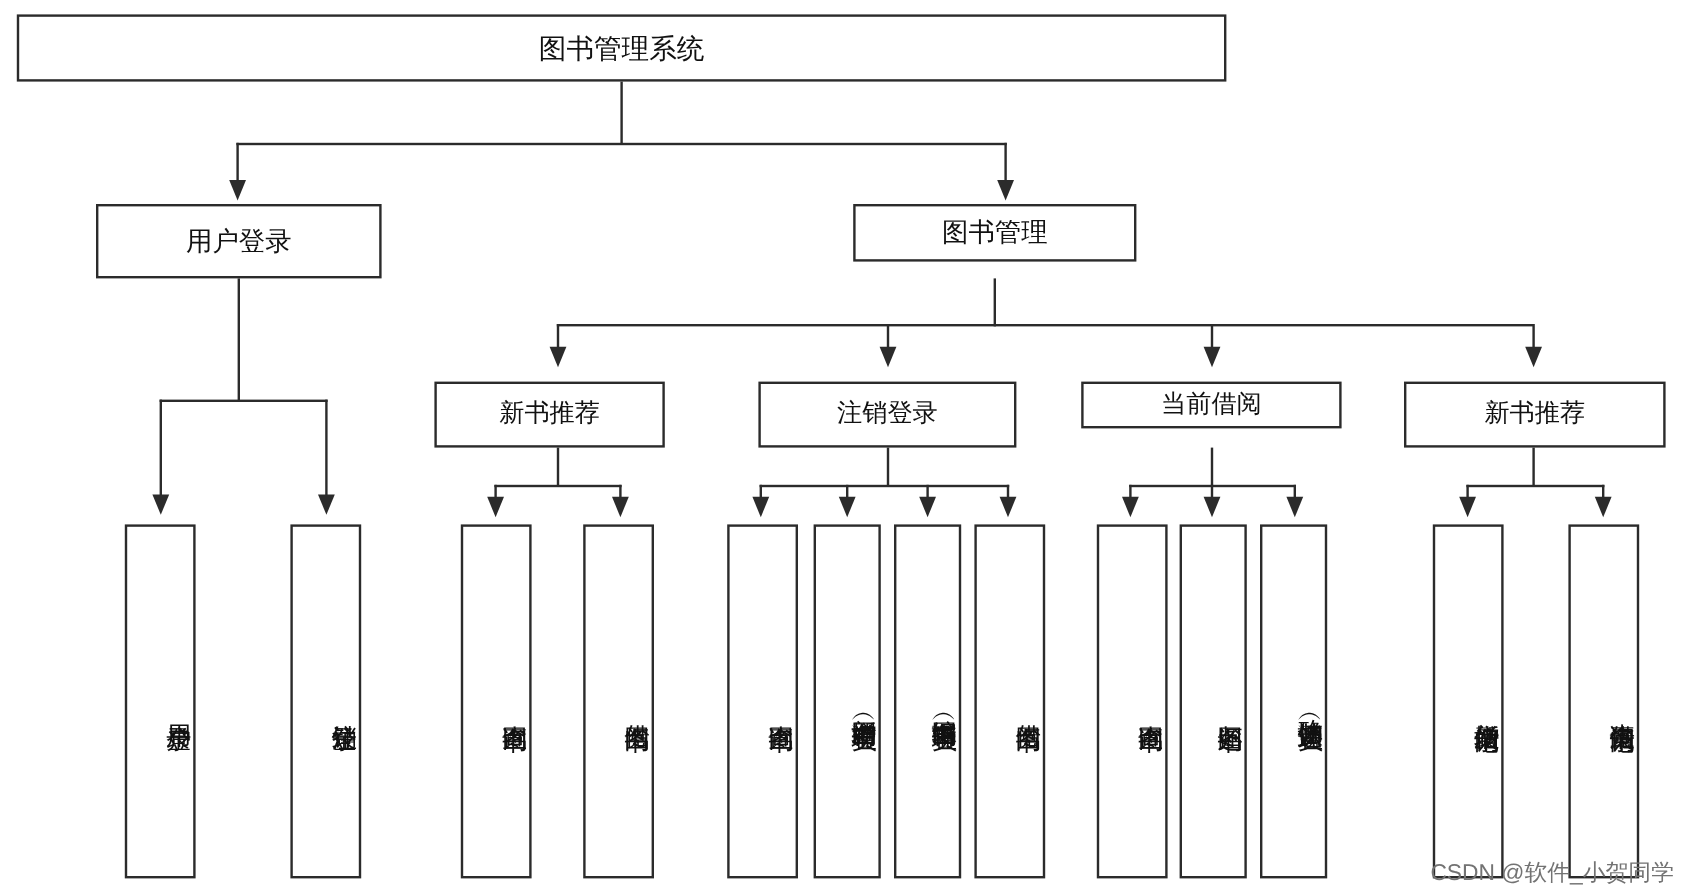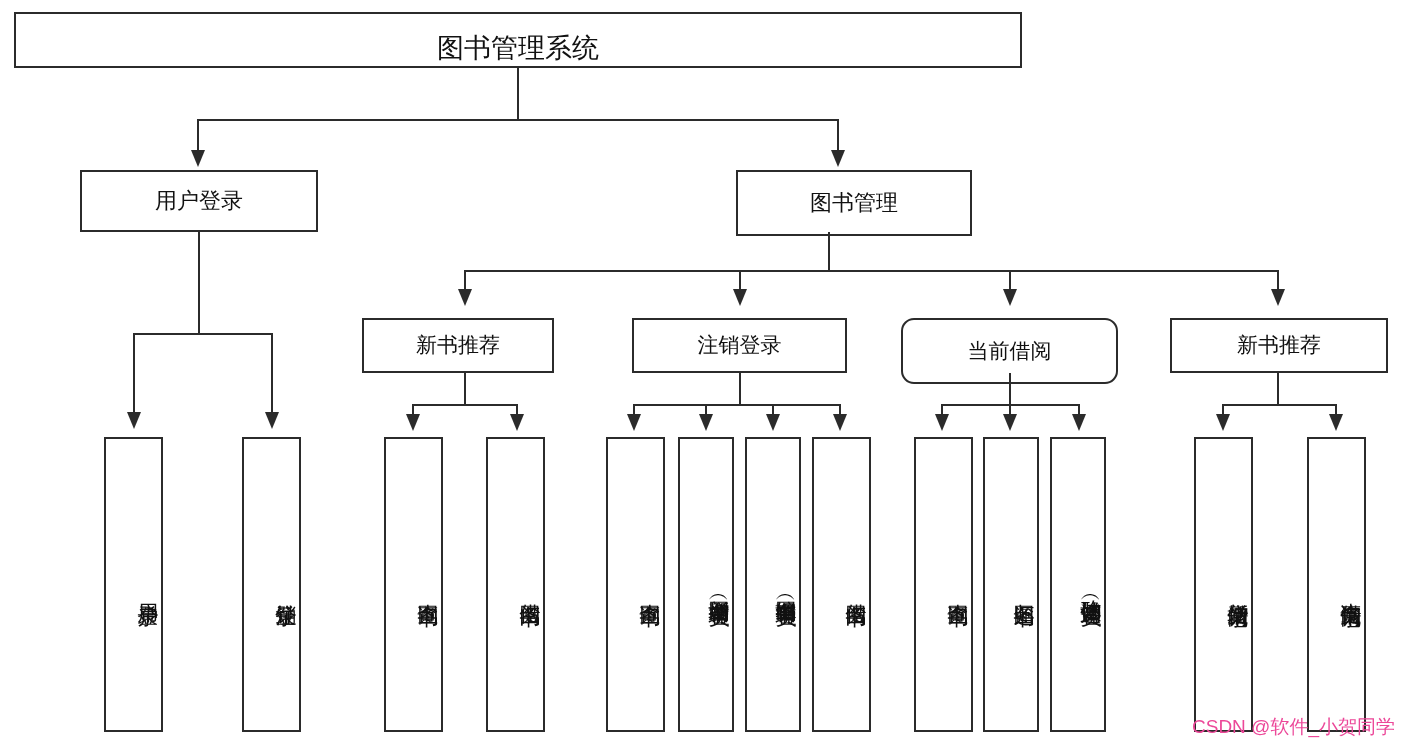--- a/index.html
+++ b/index.html
@@ -22,22 +22,21 @@
     box-sizing: border-box;
     border: 2px solid #2b2b2b;
     background: #ffffff;
     display: flex;
     align-items: center;
     justify-content: center;
     color: #111111;
     line-height: 1.25;
   }
   .node.root {
-    font-size: 27px;
-    align-items: flex-end;
+    font-size: 23px;
   }
   .node.lvl2 {
     font-size: 22px;
   }
   .node.lvl3 {
     font-size: 21px;
   }
   .node.leaf {
     font-size: 21px;
     writing-mode: vertical-rl;
@@ -63,21 +62,21 @@
   .arrow {
     position: absolute;
     width: 0;
     height: 0;
     border-left: 7px solid transparent;
     border-right: 7px solid transparent;
     border-top: 17px solid #2b2b2b;
   }
   .watermark {
     position: absolute;
-    color: #ec4899;
+    color: #737373;
     font-size: 19px;
     white-space: nowrap;
     user-select: none;
   }
 </style>
 </head>
 <body>
 
 <div id="canvas">
 
@@ -91,21 +90,21 @@
 
   <div class="edge v" style="left:197px; top:119px; width:2px; height:33px;"></div>
   <div class="arrow" style="left:191px; top:150px;"></div>
 
   <div class="edge v" style="left:837px; top:119px; width:2px; height:33px;"></div>
   <div class="arrow" style="left:831px; top:150px;"></div>
 
   <div class="node lvl2" style="left:80px; top:170px; width:238px; height:62px;">
     <span>用户登录</span>
   </div>
-  <div class="node lvl2" style="left:711px; top:170px; width:236px; height:66px;margin-left:25px;">
+  <div class="node lvl2" style="left:711px; top:170px; width:236px; height:48px;">
     <span>图书管理</span>
   </div>
 
   <div class="edge v" style="left:198px; top:232px; width:2px; height:102px;"></div>
   <div class="edge h" style="left:133px; top:333px; width:140px; height:2px;"></div>
   <div class="edge v" style="left:133px; top:333px; width:2px; height:82px;"></div>
   <div class="arrow" style="left:127px; top:412px;"></div>
   <div class="edge v" style="left:271px; top:333px; width:2px; height:82px;"></div>
   <div class="arrow" style="left:265px; top:412px;"></div>
 
@@ -119,21 +118,21 @@
   <div class="arrow" style="left:1003px; top:289px;"></div>
   <div class="edge v" style="left:1277px; top:270px; width:2px; height:22px;"></div>
   <div class="arrow" style="left:1271px; top:289px;"></div>
 
   <div class="node lvl3" style="left:362px; top:318px; width:192px; height:55px;">
     <span>新书推荐</span>
   </div>
   <div class="node lvl3" style="left:632px; top:318px; width:215px; height:55px;">
     <span>注销登录</span>
   </div>
-  <div class="node lvl3" style="left:901px; top:318px; width:217px; height:66px;border-radius:13px;">
+  <div class="node lvl3" style="left:901px; top:318px; width:217px; height:39px;">
     <span>当前借阅</span>
   </div>
   <div class="node lvl3" style="left:1170px; top:318px; width:218px; height:55px;">
     <span>新书推荐</span>
   </div>
 
   <div class="edge v" style="left:464px; top:373px; width:2px; height:32px;"></div>
   <div class="edge h" style="left:412px; top:404px; width:106px; height:2px;"></div>
   <div class="edge v" style="left:412px; top:404px; width:2px; height:13px;"></div>
   <div class="arrow" style="left:406px; top:414px;"></div>

